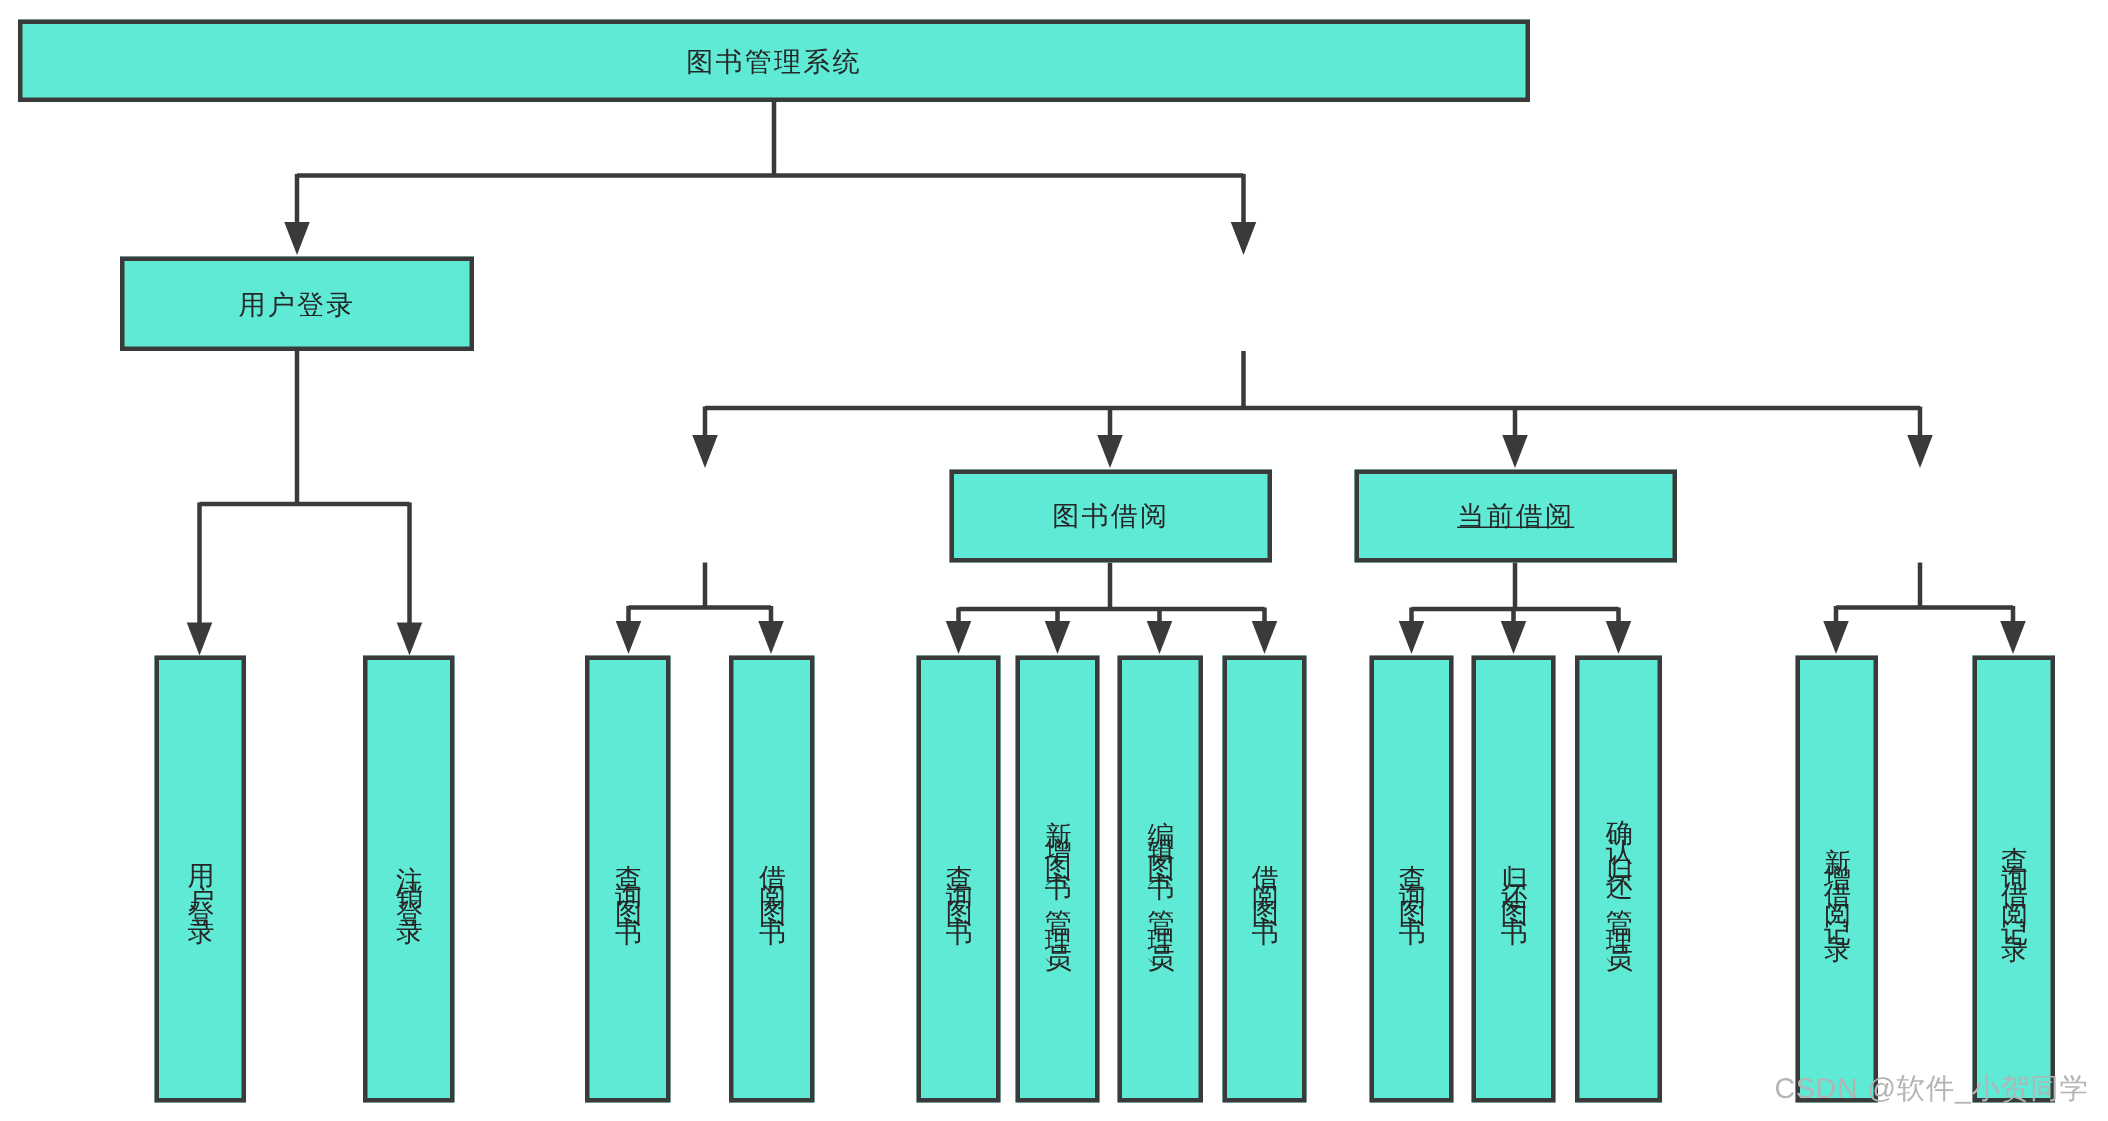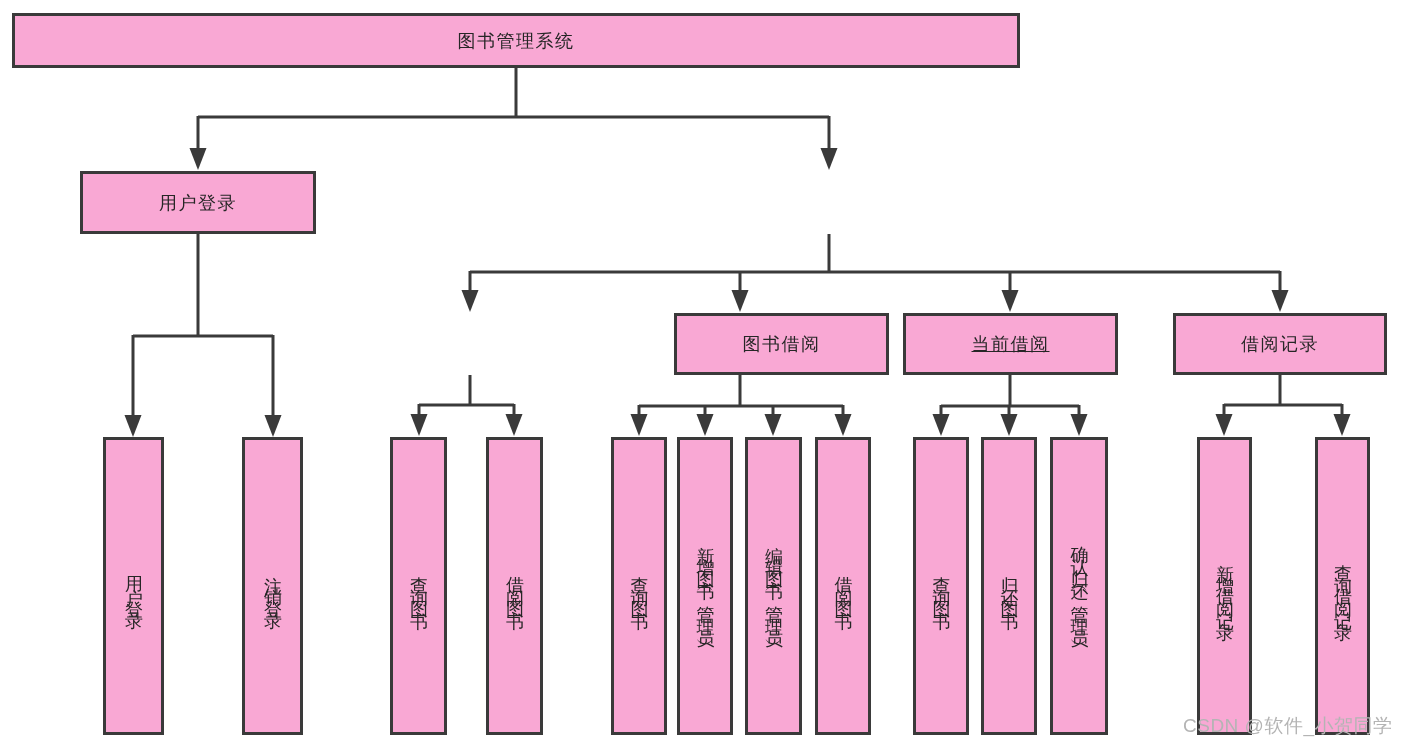--- a/index.html
+++ b/index.html
@@ -2,21 +2,21 @@
 <html><head>
 <meta charset="utf-8">
 <style>
   html,body{margin:0;padding:0;background:#ffffff;}
   .canvas{
     position:relative;width:1405px;height:747px;background:#ffffff;
     font-family:"Liberation Sans","DejaVu Sans",sans-serif;color:#262626;overflow:hidden;
   }
   svg.connectors{position:absolute;left:0;top:0;width:1405px;height:747px;}
   .node{
-    position:absolute;box-sizing:border-box;background:#f9a8d4;
+    position:absolute;box-sizing:border-box;background:#5eead4;
     border:3px solid #3a3a3a;display:flex;align-items:center;justify-content:center;
     font-size:18px;letter-spacing:1.5px;white-space:nowrap;
   }
   .leaf .vtext{
     writing-mode:vertical-rl;text-orientation:mixed;
     font-size:18px;letter-spacing:12px;line-height:1.05;white-space:nowrap;
   }
   .watermark{
     position:absolute;left:1183px;top:713px;font-size:19px;color:#b4b4b4;
     letter-spacing:0.5px;white-space:nowrap;z-index:5;text-align:right;
@@ -64,23 +64,22 @@
       <polygon points="1070.5,414 1087.5,414 1079,436"></polygon>
       <polygon points="1215.5,414 1232.5,414 1224,436"></polygon>
       <polygon points="1333.5,414 1350.5,414 1342,436"></polygon>
     </g>
   </svg>
 
   <div class="node" style="left:12px;top:13px;width:1008px;height:55px;">图书管理系统</div>
 
   <div class="node" style="left:80px;top:171px;width:236px;height:63px;">用户登录</div>
 
-  <div class="node" style="left:633px;top:313px;width:215px;height:62px;margin-left:41px;">图书借阅</div>
+  <div class="node" style="left:633px;top:313px;width:215px;height:62px;">图书借阅</div>
   <div class="node" style="left:903px;top:313px;width:215px;height:62px;text-decoration:underline;">当前借阅</div>
-  <div class="node" style="left:1173px;top:313px;width:214px;height:62px;">借阅记录</div>
 
   <div class="node leaf" style="left:103px;top:437px;width:61px;height:298px;">
     <span class="vtext">用户登录</span>
   </div>
   <div class="node leaf" style="left:242px;top:437px;width:61px;height:298px;">
     <span class="vtext">注销登录</span>
   </div>
 
   <div class="node leaf" style="left:390px;top:437px;width:57px;height:298px;">
     <span class="vtext">查询图书</span>

